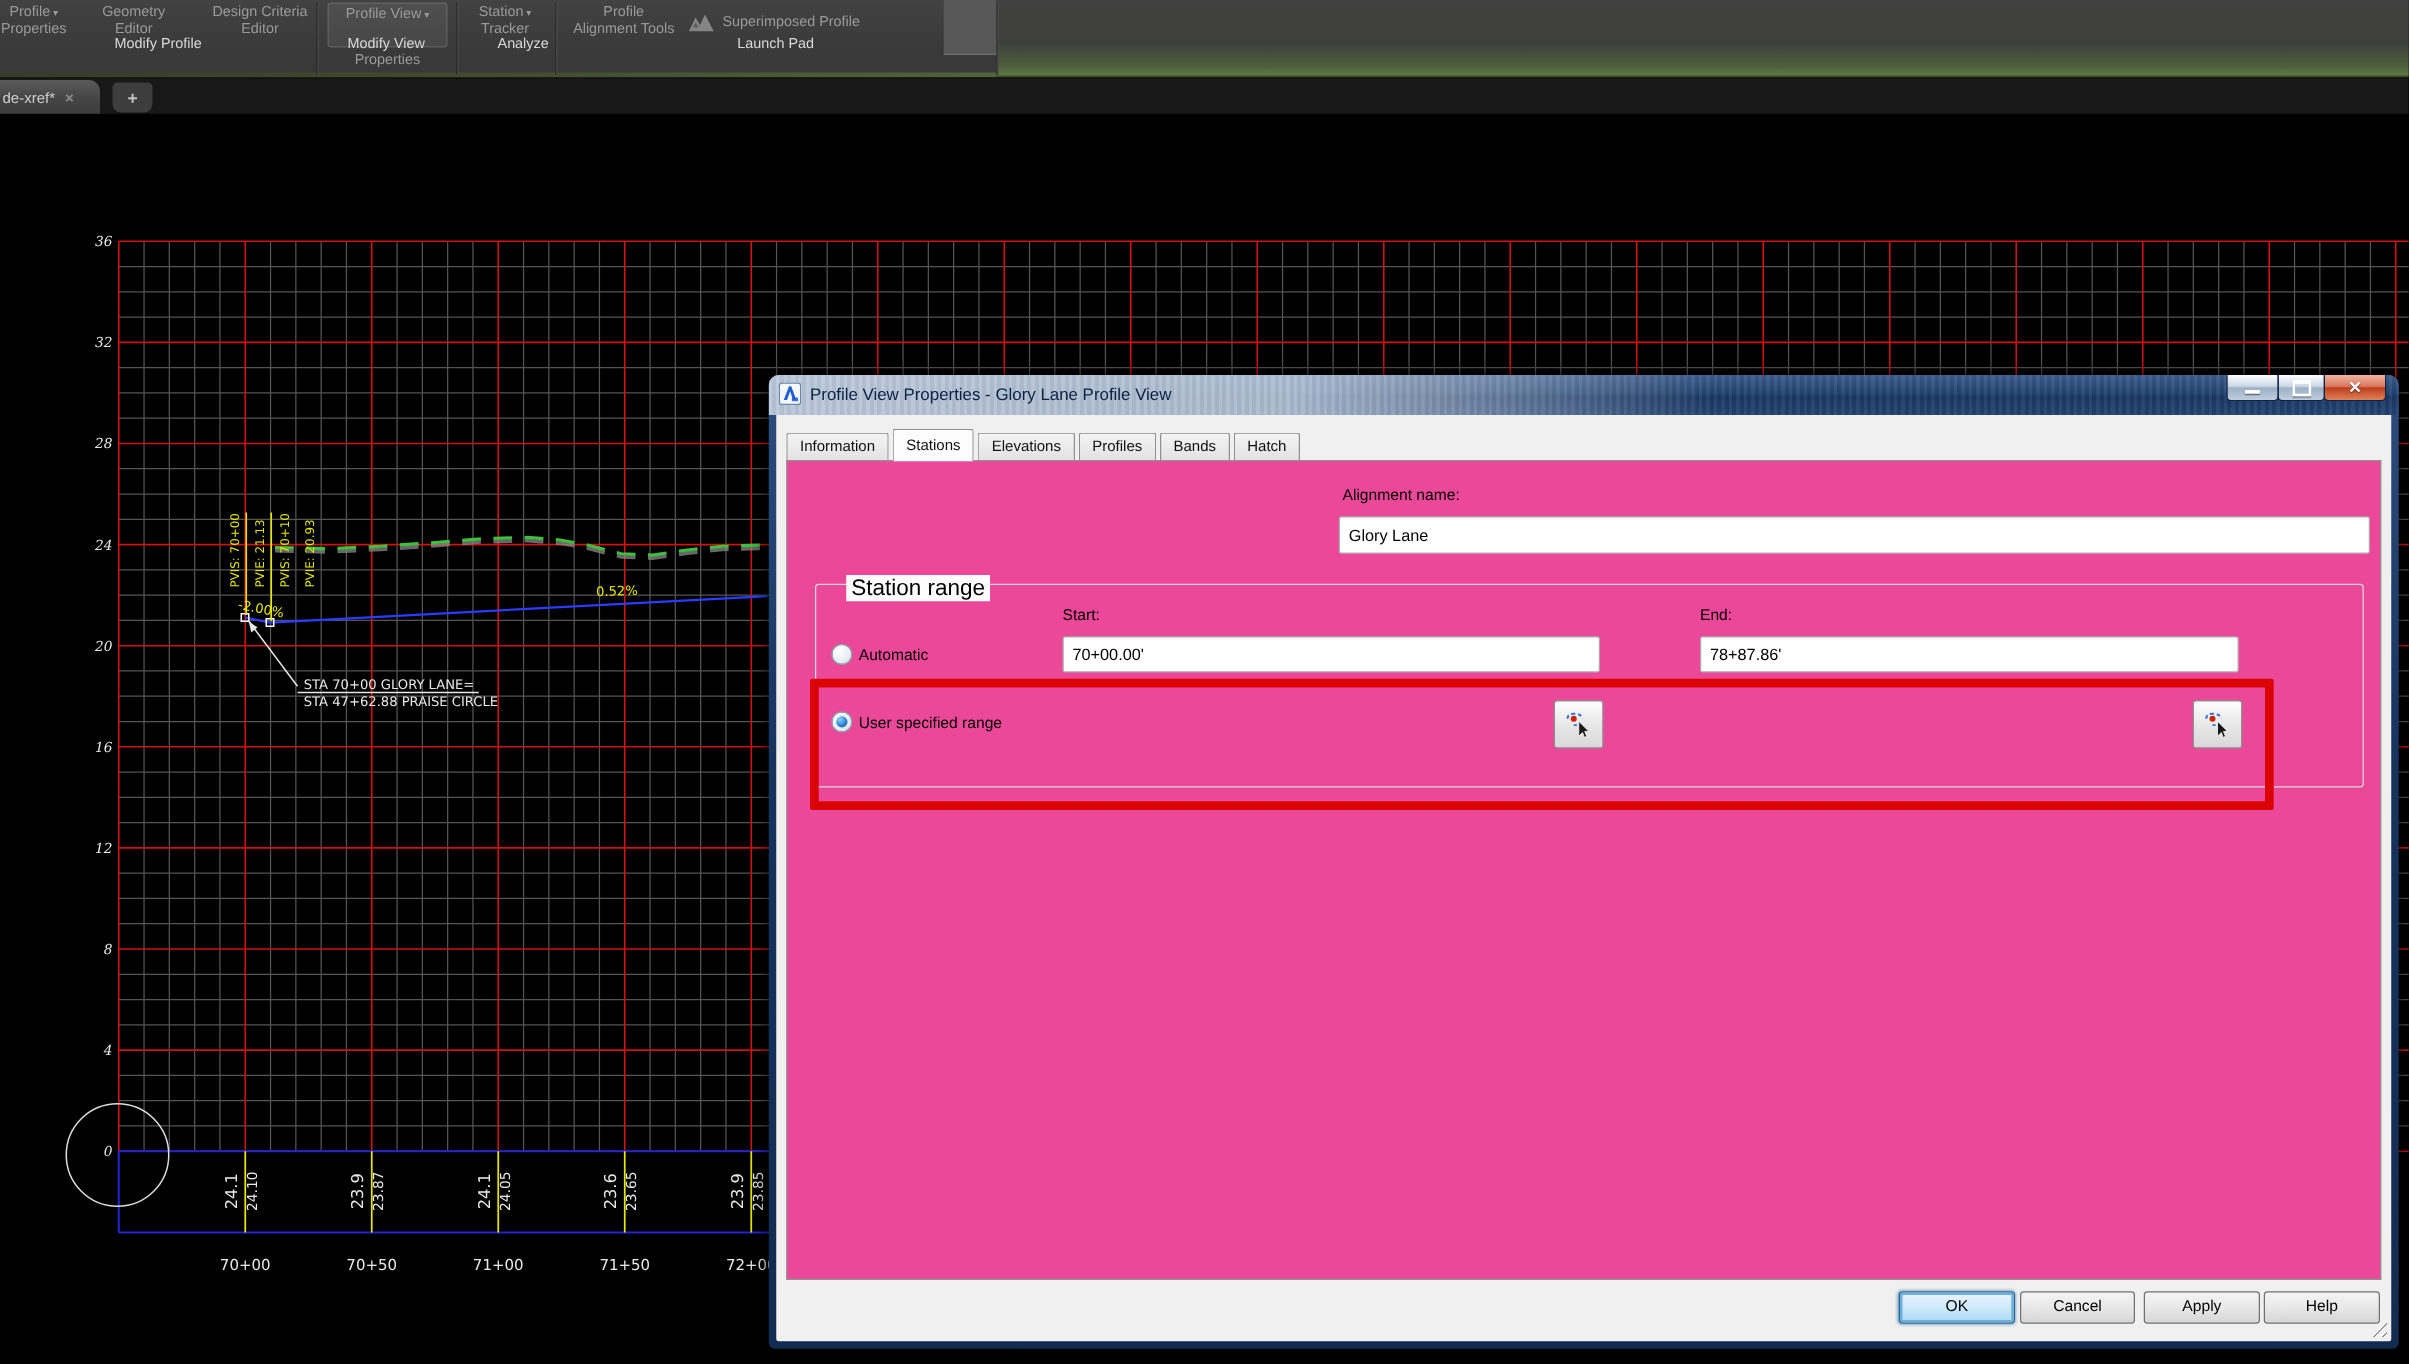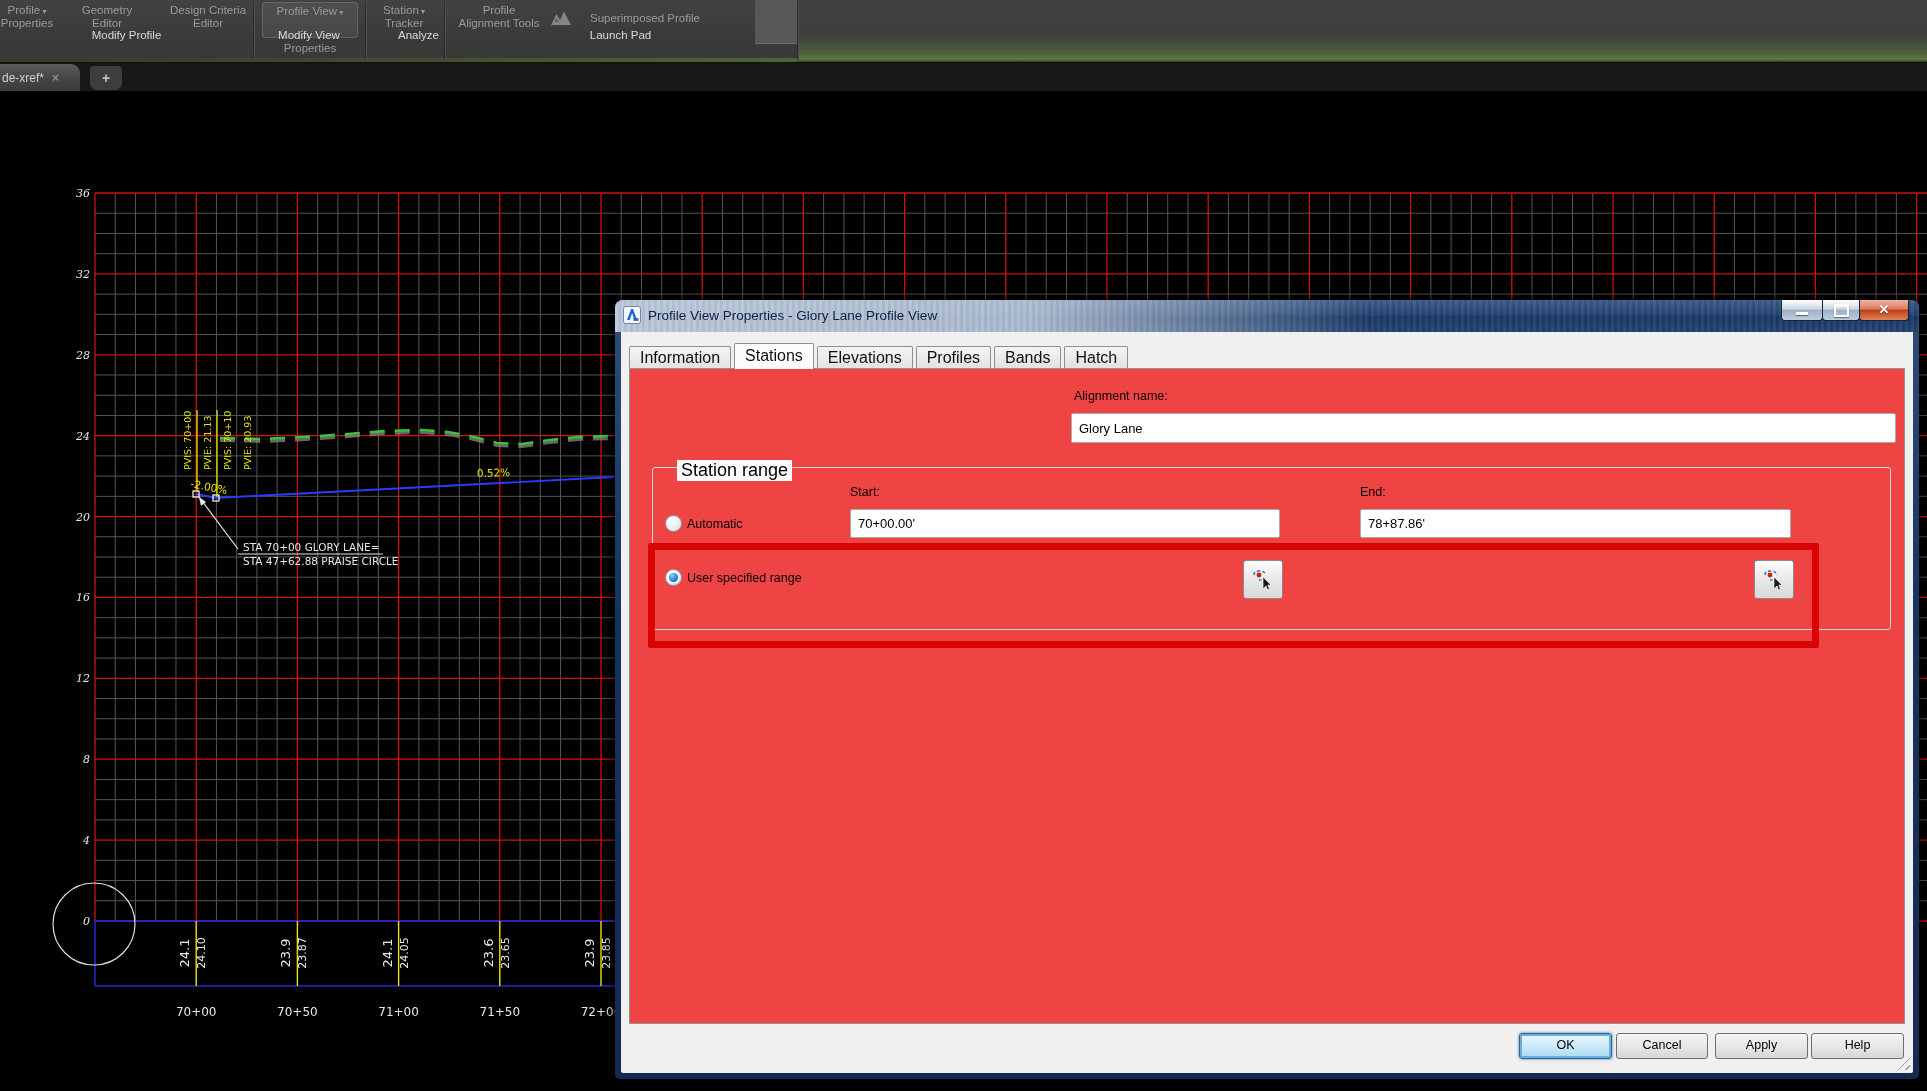--- a/index.html
+++ b/index.html
@@ -15,21 +15,21 @@
           background:linear-gradient(90deg,#343b28 0%,#42502f 55%,#516338 100%);}
   .panel{position:absolute;top:0;height:46px;}
   .panel-sep{position:absolute;top:2px;width:1px;height:58px;background:#2c2c2c;box-shadow:1px 0 0 #4e4e4e;}
   .panel-label{position:absolute;bottom:5px;left:0;right:0;text-align:center;
           color:#d9d9d9;font-size:11.5px;}
   .rbtn{position:absolute;top:2px;height:32px;color:#9a9a9a;font-size:11.5px;line-height:13px;
           text-align:center;display:flex;flex-direction:column;justify-content:flex-start;
           padding-top:2px;border-radius:3px;}
   .rbtn.hl{background:rgba(255,255,255,0.07);border:1px solid rgba(255,255,255,0.14);gap:24px;}
   .rbtn .caret{font-size:8px;color:#9a9a9a;line-height:6px;}
-  .rbtn.single{flex-direction:row;align-items:center;gap:18px;padding-top:0;}
+  .rbtn.single{flex-direction:row;align-items:center;gap:6px;padding-top:0;}
   .stub-box{position:absolute;left:755px;top:0;width:42px;height:43px;background:#585858;border-bottom:1px solid #6e6e6e;}
 
   
   .tabbar{position:absolute;left:0;top:62px;width:1927px;height:28px;background:#181818;z-index:5;border-top:1px solid #10130c;}
   .dwg-tab{position:absolute;left:0;top:1px;width:78px;height:27px;
           background:linear-gradient(180deg,#5a5a5a 0%,#454545 55%,#3c3c3c 100%);
           border-radius:0 9px 0 0;color:#cfcfcf;font-size:12px;display:flex;align-items:center;gap:8px;padding-left:2px;}
   .dwg-tab .close{color:#8d8d8d;font-size:12px;font-weight:bold;}
   .new-tab{position:absolute;left:90px;top:3px;width:32px;height:24px;background:#3d3d3d;
           border-radius:4px 4px 7px 7px;color:#c2c2c2;font-size:14px;font-weight:bold;
@@ -54,25 +54,25 @@
   .winbtn{height:20px;border:1px solid #10233f;border-top:none;border-radius:0 0 4px 4px;
           display:flex;align-items:center;justify-content:center;margin-left:-1px;
           background:linear-gradient(180deg,#fdfeff 0%,#ccd7e4 45%,#9db0c7 52%,#c0cddd 100%);}
   .winbtn.min{width:40px}.winbtn.max{width:36px}
   .winbtn.cls{width:48px;background:linear-gradient(180deg,#f0b4a1 0%,#da7a60 45%,#bd3f1e 52%,#e08256 100%);}
   .glyph-min{width:12px;height:3px;background:#fff;box-shadow:0 1px 1px rgba(0,0,0,.5);margin-top:7px;}
   .glyph-max{width:11px;height:8px;border:2px solid #fff;border-top-width:3px;box-shadow:0 1px 1px rgba(0,0,0,.4);}
   .glyph-cls{color:#fff;font-size:13px;font-weight:bold;text-shadow:0 1px 1px rgba(0,0,0,.6);line-height:18px;}
   .dlg-content{position:absolute;left:6px;right:6px;top:32px;bottom:6px;background:#f0f0f0;border-radius:0 0 2px 2px;}
   .dlg-tabs{position:absolute;left:8px;top:13px;height:23px;display:flex;align-items:flex-end;z-index:3;}
-  .dtab{height:21px;padding:0 10px;margin-right:3px;font-size:16px;color:#111;line-height:21px;
+  .dtab{height:21px;padding:0 10px;margin-right:3px;font-size:12px;color:#111;line-height:21px;
         background:linear-gradient(180deg,#f4f4f4,#e2e2e2);border:1px solid #8f8f8f;border-bottom:none;
         border-radius:2px 2px 0 0;}
   .dtab.active{height:25px;line-height:24px;background:#fcfcfc;position:relative;top:1px;z-index:4;}
-  .tabpage{position:absolute;left:8px;right:8px;top:36px;bottom:49px;background:#ef4444;border:1px solid #919191;z-index:2;}
+  .tabpage{position:absolute;left:8px;right:8px;top:36px;bottom:49px;background:#ec4899;border:1px solid #919191;z-index:2;}
   .lbl{position:absolute;font-size:12.5px;color:#000;white-space:nowrap;}
   .field{position:absolute;background:#fff;border:1px solid #ababab;border-radius:2px;
          font-size:13px;color:#000;display:flex;align-items:center;padding-left:7px;white-space:nowrap;}
   .groupbox{position:absolute;border:1px solid #d4d9de;border-radius:3px;}
   .group-cap{position:absolute;left:24px;top:-8px;background:#fcfcfc;padding:0 4px;font-size:18px;color:#000;}
   .radio{position:absolute;width:15px;height:15px;border-radius:50%;border:1px solid #8e9aa5;
          background:radial-gradient(circle at 35% 30%,#fff 0%,#e8edf2 60%,#cfd8e0 100%);}
   .radio.sel::after{content:"";position:absolute;left:3px;top:3px;width:9px;height:9px;border-radius:50%;
          background:radial-gradient(circle at 35% 30%,#8ed1ff 0%,#2e84cf 55%,#155а9a 100%);
          background:radial-gradient(circle at 35% 30%,#8ed1ff 0%,#2e84cf 55%,#15589a 100%);}

